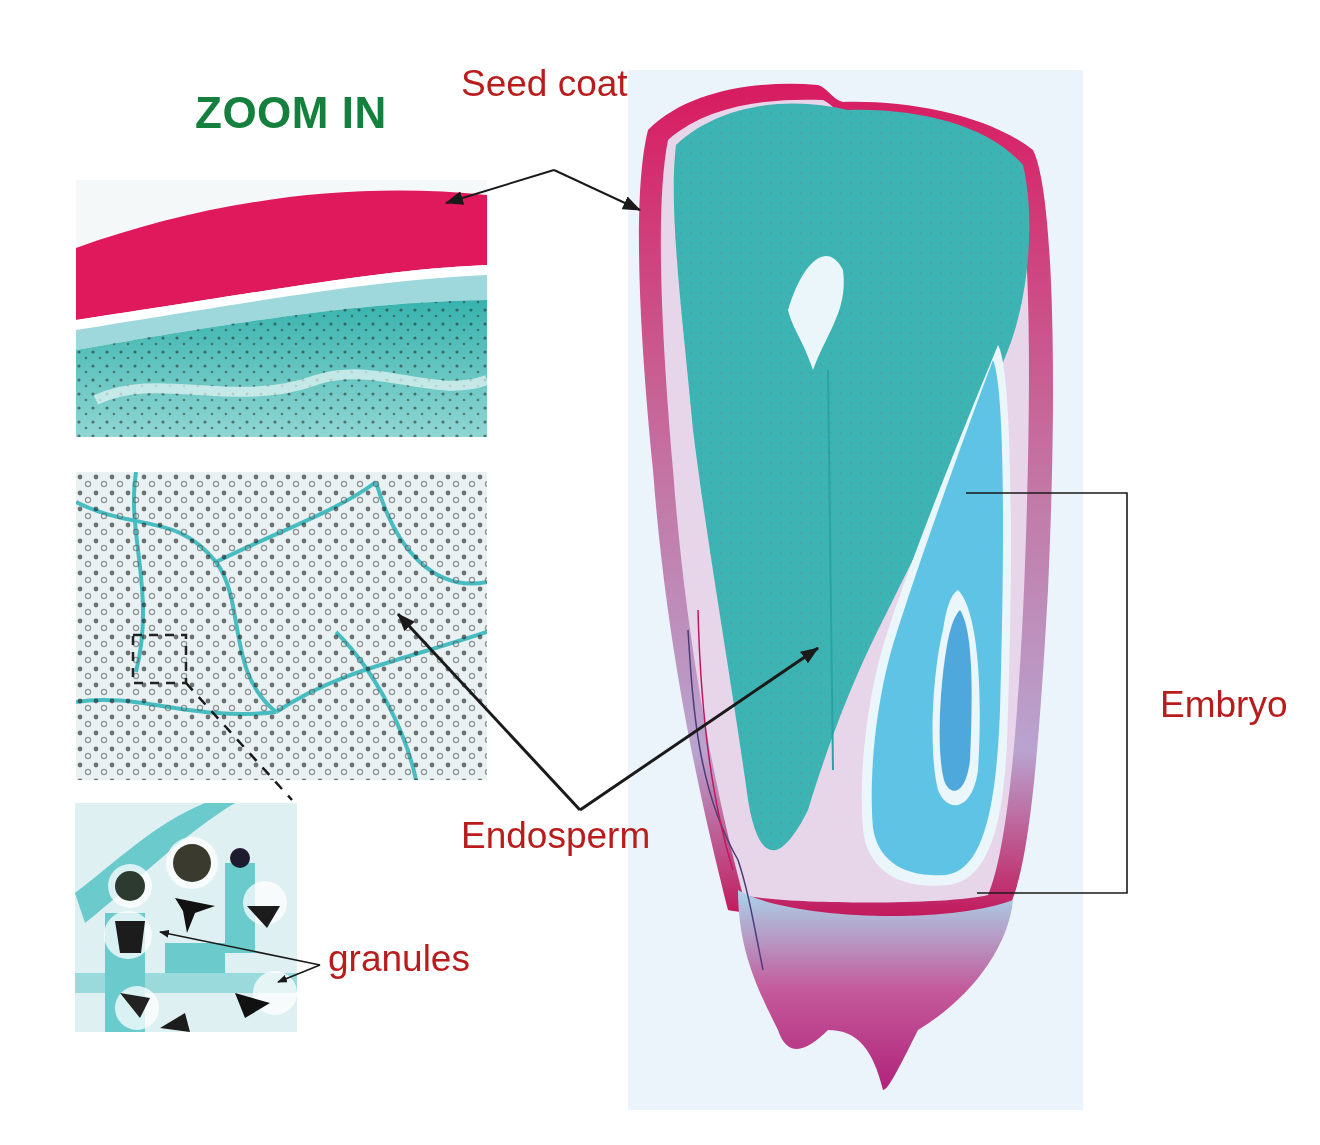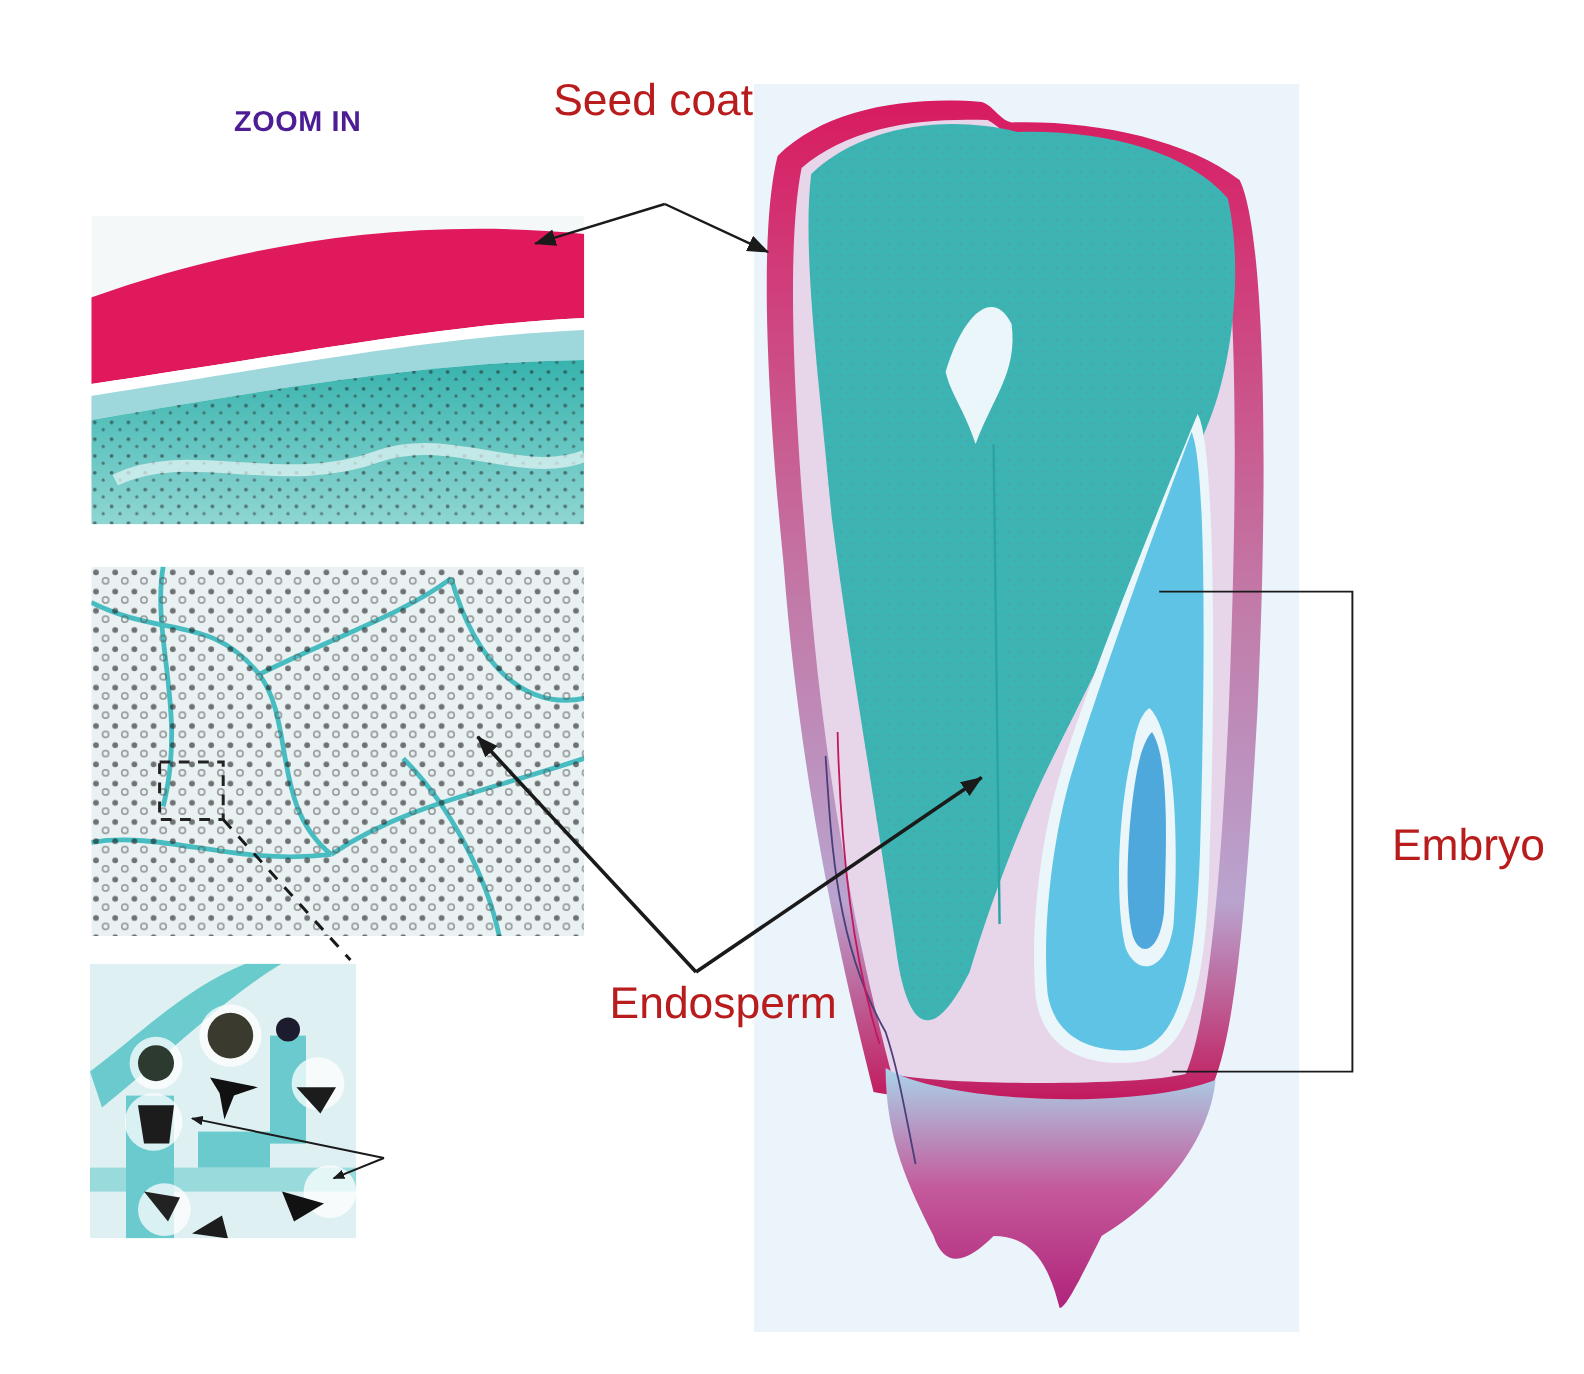--- a/index.html
+++ b/index.html
@@ -1,18 +1,18 @@
 <!DOCTYPE html>
 <html><head>
 <meta charset="utf-8">
 <style>
   html, body { margin:0; padding:0; background:#ffffff; }
   body { width:1320px; height:1145px; position:relative; overflow:hidden; font-family:"Liberation Sans", sans-serif; }
   .abs { position:absolute; }
-  .title { left:195px; top:88px; font-size:24px; font-weight:bold; color:#4c1d95; letter-spacing:0.5px; }
+  .title { left:195px; top:88px; font-size:44px; font-weight:bold; color:#15803d; letter-spacing:0.5px; }
   .label { font-size:37px; color:#b91c1c; line-height:44px; white-space:nowrap; }
   .panel { overflow:hidden; }
   svg.overlay { position:absolute; left:0; top:0; pointer-events:none; }
 </style>
 </head>
 <body>
 
 <div class="abs title">ZOOM IN</div>
 
 <div class="abs panel" style="left:76px; top:180px; width:411px; height:257px;">
@@ -129,22 +129,23 @@
 
     <path d="M60,560 C65,640 70,720 110,790 C120,820 125,850 135,900" stroke="#4b3f7a" stroke-width="1.5" fill="none"></path>
     <path d="M70,540 C72,620 80,720 105,800" stroke="#c2185b" stroke-width="1.5" fill="none"></path>
   </svg>
 </div>
 
 <div class="abs label" style="left:461px; top:62px;">
   <div>Seed coat</div>
 </div>
 <div class="abs label" style="left:1160px; top:683px;">Embryo</div>
-<div class="abs label" style="left:461px; top:814px;margin-left:47px;">Endosperm</div>
+<div class="abs label" style="left:461px; top:814px;">Endosperm</div>
 <div class="abs label" style="left:328px; top:937px;">
+  <div>granules</div>
 </div>
 
 <svg class="overlay" width="1320" height="1145" viewBox="0 0 1320 1145">
   <defs>
     <marker id="ah" markerWidth="10" markerHeight="8" refX="9" refY="4" orient="auto" markerUnits="userSpaceOnUse">
       <path d="M0,0 L10,4 L0,8 Z" fill="#1a1a1a"></path>
     </marker>
     <marker id="ahBig" markerWidth="18" markerHeight="14" refX="17" refY="7" orient="auto" markerUnits="userSpaceOnUse">
       <path d="M0,0 L18,7 L0,14 Z" fill="#1a1a1a"></path>
     </marker>

